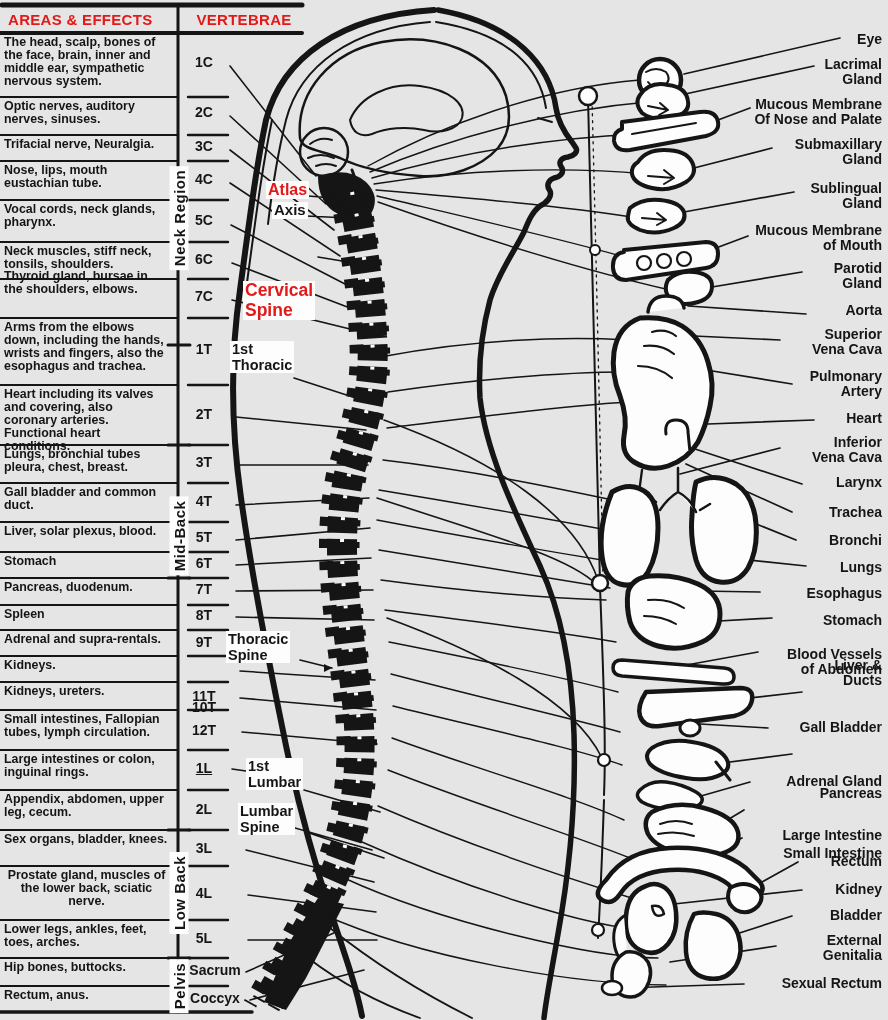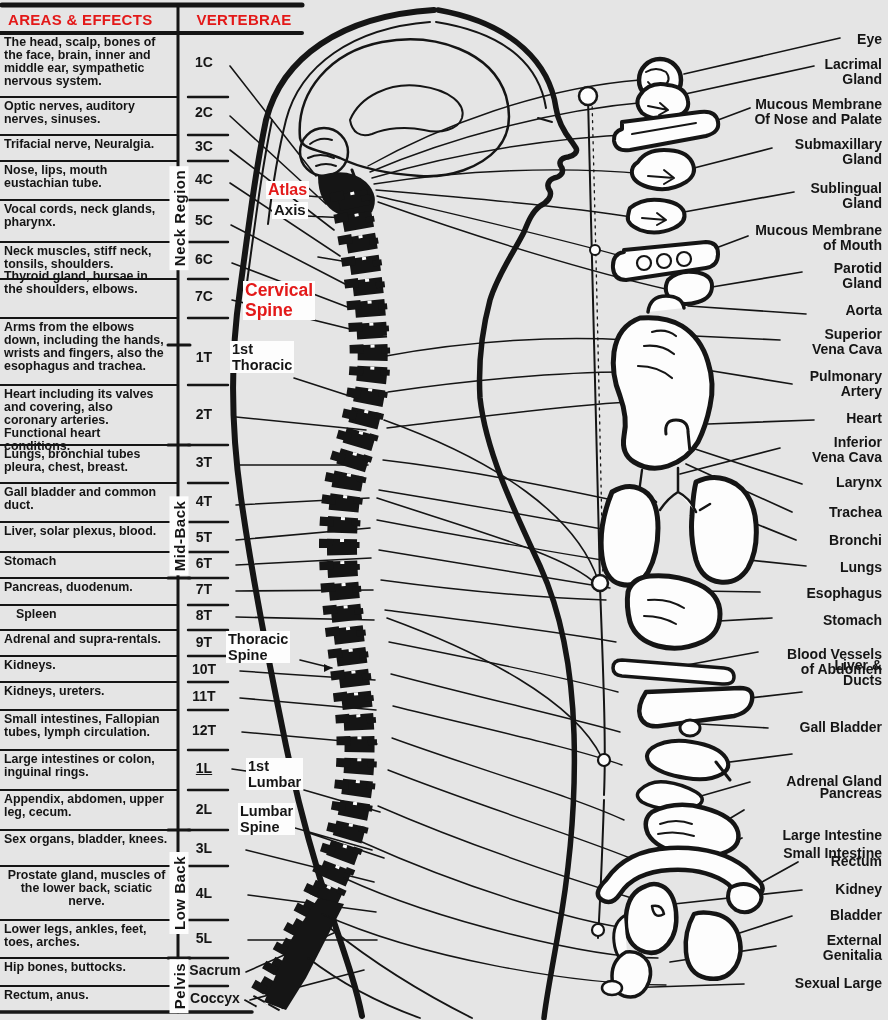--- a/index.html
+++ b/index.html
@@ -142,39 +142,39 @@
       <div class="vert-label" style="left: 180px; width: 48px; top: 139px;">3C</div>
       <div class="area-cell" style="top: 161px; height: 39px;">Nose, lips, mouth eustachian tube.</div>
       <div class="vert-label" style="left: 180px; width: 48px; top: 172px;">4C</div>
       <div class="area-cell" style="top: 200px; height: 52px;">Vocal cords, neck glands, pharynx.</div>
       <div class="vert-label" style="left: 180px; width: 48px; top: 213px;">5C</div>
       <div class="area-cell" style="top: 242px; height: 37px;">Neck muscles, stiff neck, tonsils, shoulders.</div>
       <div class="vert-label" style="left: 180px; width: 48px; top: 252px;">6C</div>
       <div class="area-cell" style="top: 267px; height: 57px;">Thyroid gland, bursae in the shoulders, elbows.</div>
       <div class="vert-label" style="left: 180px; width: 48px; top: 289px;">7C</div>
       <div class="area-cell" style="top: 318px; height: 67px;">Arms from the elbows down, including the hands, wrists and fingers, also the esophagus and trachea.</div>
-      <div class="vert-label" style="left: 180px; width: 48px; top: 342px; margin-top: 8px;">1T</div>
+      <div class="vert-label" style="left: 180px; width: 48px; top: 342px;">1T</div>
       <div class="area-cell" style="top: 385px; height: 60px;">Heart including its valves and covering, also coronary arteries. Functional heart conditions.</div>
       <div class="vert-label" style="left: 180px; width: 48px; top: 407px;">2T</div>
       <div class="area-cell" style="top: 445px; height: 38px;">Lungs, bronchial tubes pleura, chest, breast.</div>
       <div class="vert-label" style="left: 180px; width: 48px; top: 455px;">3T</div>
       <div class="area-cell" style="top: 483px; height: 39px;">Gall bladder and common duct.</div>
       <div class="vert-label" style="left: 180px; width: 48px; top: 494px;">4T</div>
       <div class="area-cell" style="top: 522px; height: 30px;">Liver, solar plexus, blood.</div>
       <div class="vert-label" style="left: 180px; width: 48px; top: 530px;">5T</div>
       <div class="area-cell" style="top: 552px; height: 26px;">Stomach</div>
       <div class="vert-label" style="left: 180px; width: 48px; top: 556px;">6T</div>
       <div class="area-cell" style="top: 578px; height: 27px;">Pancreas, duodenum.</div>
       <div class="vert-label" style="left: 180px; width: 48px; top: 582px;">7T</div>
-      <div class="area-cell" style="top: 605px; height: 42px; margin-left: 12px;">Spleen</div>
+      <div class="area-cell" style="top: 605px; height: 42px;">Spleen</div>
       <div class="vert-label" style="left: 180px; width: 48px; top: 608px;">8T</div>
       <div class="area-cell" style="top: 630px; height: 26px;">Adrenal and supra-rentals.</div>
       <div class="vert-label" style="left: 180px; width: 48px; top: 635px;">9T</div>
       <div class="area-cell" style="top: 656px; height: 26px;">Kidneys.</div>
-      <div class="vert-label" style="left: 180px; width: 48px; top: 662px;">10T</div>
+      <div class="vert-label" style="left: 180px; width: 48px; top: 700px;">10T</div>
       <div class="area-cell" style="top: 682px; height: 28px;">Kidneys, ureters.</div>
       <div class="vert-label" style="left: 180px; width: 48px; top: 689px;">11T</div>
       <div class="area-cell" style="top: 710px; height: 40px;">Small intestines, Fallopian tubes, lymph circulation.</div>
       <div class="vert-label" style="left: 180px; width: 48px; top: 723px;">12T</div>
       <div class="area-cell" style="top: 750px; height: 40px;">Large intestines or colon, inguinal rings.</div>
       <div class="vert-label" style="left: 180px; width: 48px; top: 761px; text-decoration: underline;">1L</div>
       <div class="area-cell" style="top: 790px; height: 40px;">Appendix, abdomen, upper leg, cecum.</div>
       <div class="vert-label" style="left: 180px; width: 48px; top: 802px;">2L</div>
       <div class="area-cell" style="top: 830px; height: 36px;">Sex organs, bladder, knees.</div>
       <div class="vert-label" style="left: 180px; width: 48px; top: 841px;">3L</div>
@@ -220,21 +220,21 @@
       <div class="organ-label" style="top: 720px;">Gall Bladder</div>
       <div class="organ-label" style="top: 746px; margin-top: 40px;">Pancreas</div>
       <div class="organ-label" style="top: 774px;">Adrenal Gland</div>
       <div class="organ-label" style="top: 846px;">Small Intestine</div>
       <div class="organ-label" style="top: 828px;">Large Intestine</div>
       <div class="organ-label" style="top: 854px;">Rectum</div>
       <div class="organ-label" style="top: 882px;">Kidney</div>
       <div class="organ-label" style="top: 908px;">Bladder</div>
       <div class="organ-label" style="top: 933px;">External
 Genitalia</div>
-      <div class="organ-label" style="top: 976px;">Sexual Large</div>
+      <div class="organ-label" style="top: 976px;">Sexual Rectum</div>
       <div class="region-label" style="left: 179px; top: 218px;">Neck Region</div>
       <div class="region-label" style="left: 179px; top: 536px;">Mid-Back</div>
       <div class="region-label" style="left: 179px; top: 893px;">Low Back</div>
       <div class="region-label" style="left: 179px; top: 986px;">Pelvis</div>
     </div>
 
   <div class="spine-label red" style="left:266px;top:181px;font-size:16px;">Atlas</div>
   <div class="spine-label" style="left:272px;top:202px;font-size:15px;">Axis</div>
   <div class="spine-label red" style="left:243px;top:237px;font-size:17.5px;margin-top:44px;">Cervical
 Spine</div>

